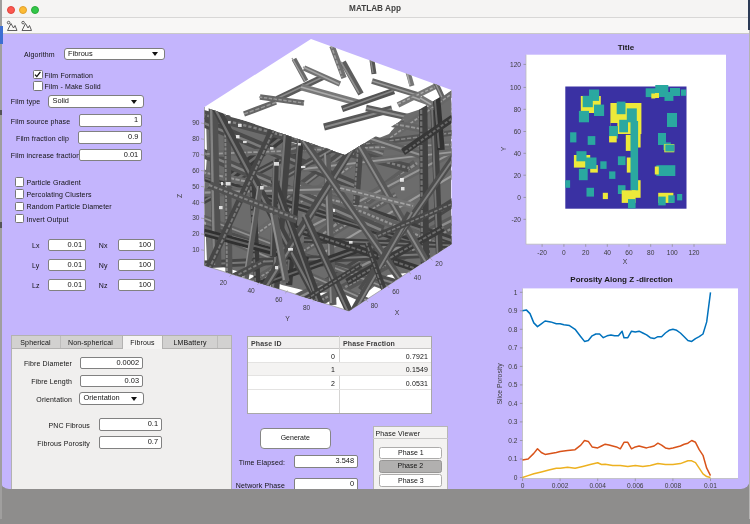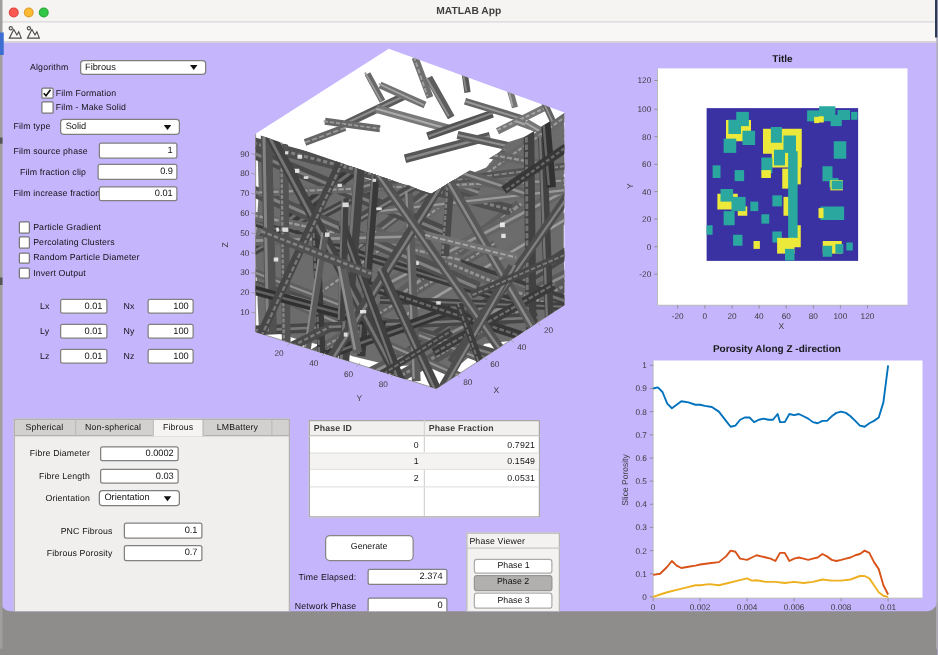--- a/index.html
+++ b/index.html
@@ -109,21 +109,21 @@
   <div style="position:absolute;left:248px;top:388.6px;width:182.6px;height:1px;background:#e4e3e2"></div>
   <div class="lbl rlbl" style="left:290px;top:352.2px;width:45px">0</div>
   <div class="lbl rlbl" style="left:383px;top:352.2px;width:45px">0.7921</div>
   <div class="lbl rlbl" style="left:290px;top:365.4px;width:45px">1</div>
   <div class="lbl rlbl" style="left:383px;top:365.4px;width:45px">0.1549</div>
   <div class="lbl rlbl" style="left:290px;top:378.6px;width:45px">2</div>
   <div class="lbl rlbl" style="left:383px;top:378.6px;width:45px">0.0531</div>
 
   <div class="btn" style="left:259.5px;top:427.9px;width:69.5px;height:18.7px;line-height:18.7px">Generate</div>
   <div class="lbl rlbl" style="left:215px;top:458.2px;width:70px">Time Elapsed:</div>
-  <div class="edit" style="left:294.1px;top:455.3px;width:59px">2.374</div>
+  <div class="edit" style="left:294.1px;top:455.3px;width:59px">3.548</div>
   <div class="lbl rlbl" style="left:215px;top:481.2px;width:70px">Network Phase</div>
   <div class="edit" style="left:294.1px;top:478.3px;width:59px">0</div>
   <div class="btn" style="left:267.1px;top:498.5px;width:78.8px;height:11.5px;line-height:11.5px">Extract Pore Network</div>
 
   <div style="position:absolute;left:372.9px;top:426.1px;width:75.6px;height:66px;border:1px solid #b7b6b5;background:#f3f2f1;box-sizing:border-box"></div>
   <div style="position:absolute;left:372.9px;top:438.1px;width:75.6px;height:1px;background:#c9c8c7"></div>
   <div class="lbl" style="left:375.5px;top:429.4px">Phase Viewer</div>
   <div class="btn" style="left:379.4px;top:446.7px;width:60.9px;height:10.5px;line-height:10.5px;border-color:#adacab;border-radius:2.5px">Phase 1</div>
   <div class="btn" style="left:378.5px;top:460px;width:61.8px;height:10.9px;line-height:10.9px;background:#b1b0af;border-color:#979695;border-radius:2.5px">Phase 2</div>
   <div class="btn" style="left:379.4px;top:473.5px;width:60.9px;height:11.1px;line-height:11.1px;border-color:#adacab;border-radius:2.5px">Phase 3</div>

